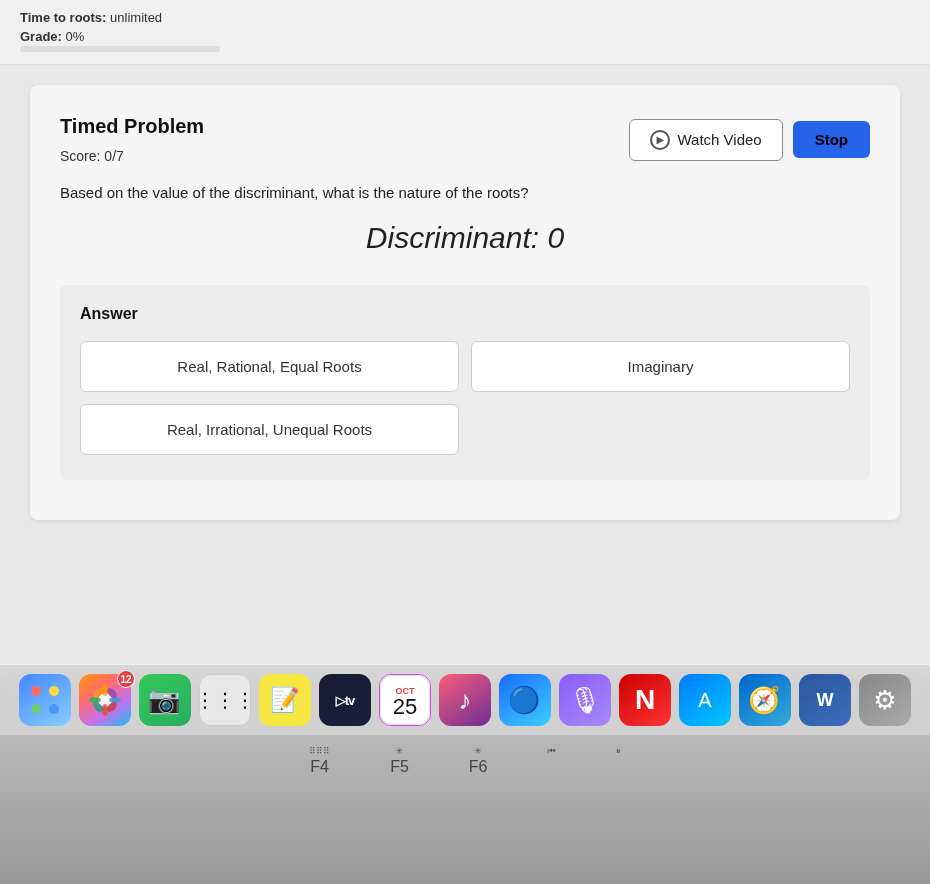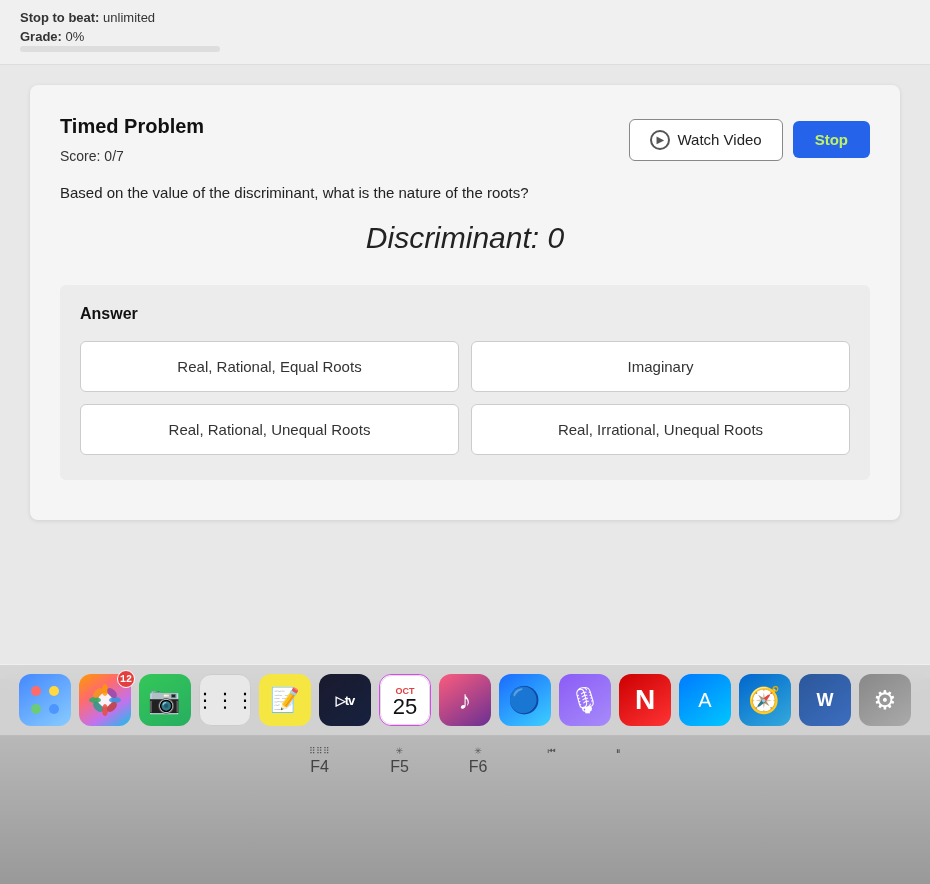--- a/index.html
+++ b/index.html
@@ -97,21 +97,21 @@
       width: 20px;
       height: 20px;
       border-radius: 50%;
       border: 2px solid #555;
       font-size: 10px;
       color: #555;
     }
 
     .stop-btn {
       background: #2563eb;
-      color: #bef264;
+      color: #000000;
       border: none;
       border-radius: 6px;
       padding: 10px 22px;
       font-size: 15px;
       font-weight: 600;
       cursor: pointer;
       white-space: nowrap;
     }
 
     .question-text {
@@ -203,21 +203,20 @@
       color: white;
       font-size: 10px;
       font-weight: 700;
       width: 18px;
       height: 18px;
       border-radius: 50%;
       display: flex;
       align-items: center;
       justify-content: center;
       border: 1.5px solid white;
-      font-family: Liberation Mono, monospace;
     }
 
     
     .icon-tv { background: linear-gradient(145deg, #1a1a2e, #16213e); color: white; }
     .icon-music { background: linear-gradient(145deg, #fc5c7d, #6a3093); color: white; }
     .icon-finder { background: linear-gradient(145deg, #1a6bff, #3ccfff); color: white; font-size: 22px; }
     .icon-podcast { background: linear-gradient(145deg, #8b5cf6, #a78bfa); color: white; }
     .icon-news { background: linear-gradient(145deg, #e53e3e, #ff6b6b); color: white; }
     .icon-appstore { background: linear-gradient(145deg, #007aff, #00c7ff); color: white; }
     .icon-safari { background: linear-gradient(145deg, #0066cc, #34aadc); color: white; }
@@ -284,21 +283,21 @@
       color: #111;
       font-weight: 300;
       line-height: 1;
     }
   </style>
 </head>
 <body>
 
 <div class="top-bar">
   <div class="top-bar-line">
-    <strong>Stop to beat:</strong>
+    <strong>Time to roots:</strong>
     <span>unlimited</span>
   </div>
   <div class="top-bar-line">
     <strong>Grade:</strong>
     <span>0%</span>
     <div class="progress-bar-container">
       <div style="width:0%;height:100%;background:#2563eb;border-radius:3px;"></div>
     </div>
   </div>
 </div>
@@ -322,21 +321,20 @@
 
     <div class="question-text">Based on the value of the discriminant, what is the nature of the roots?</div>
 
     <div class="discriminant-display">Discriminant: 0</div>
 
     <div class="answer-section">
       <div class="answer-label">Answer</div>
       <div class="answer-grid">
         <div class="answer-option">Real, Rational, Equal Roots</div>
         <div class="answer-option">Imaginary</div>
-        <div class="answer-option">Real, Rational, Unequal Roots</div>
         <div class="answer-option">Real, Irrational, Unequal Roots</div>
       </div>
     </div>
 
   </div>
 </div>
 
 <div class="dock-bar">
 
   <div class="dock-icon-wrapper">

